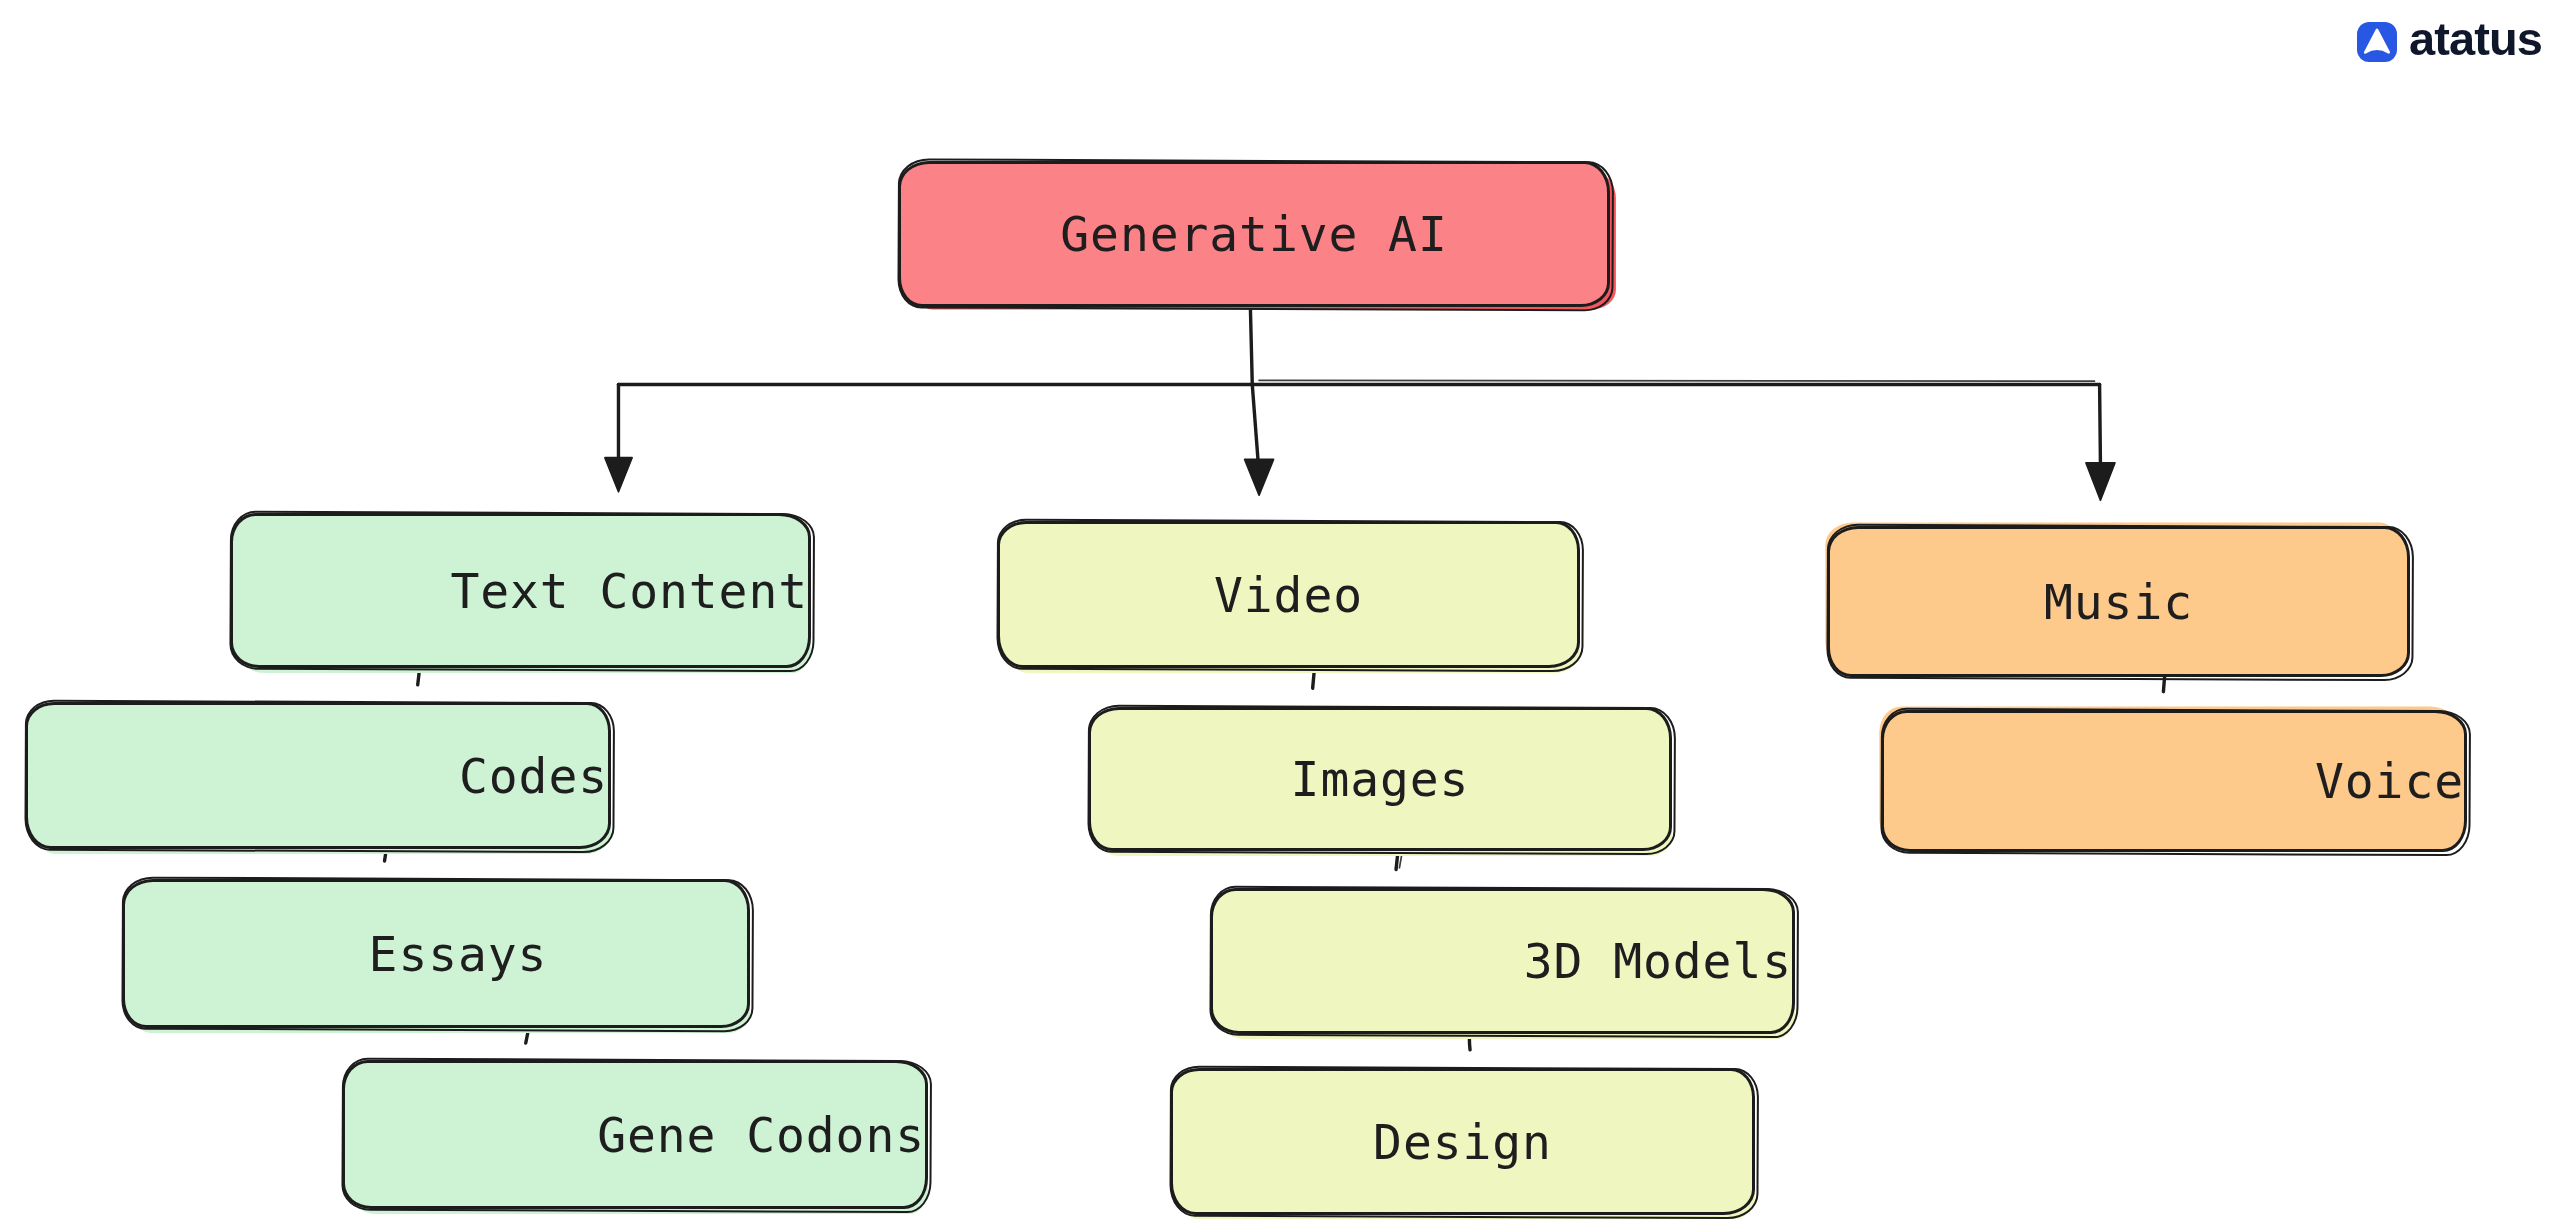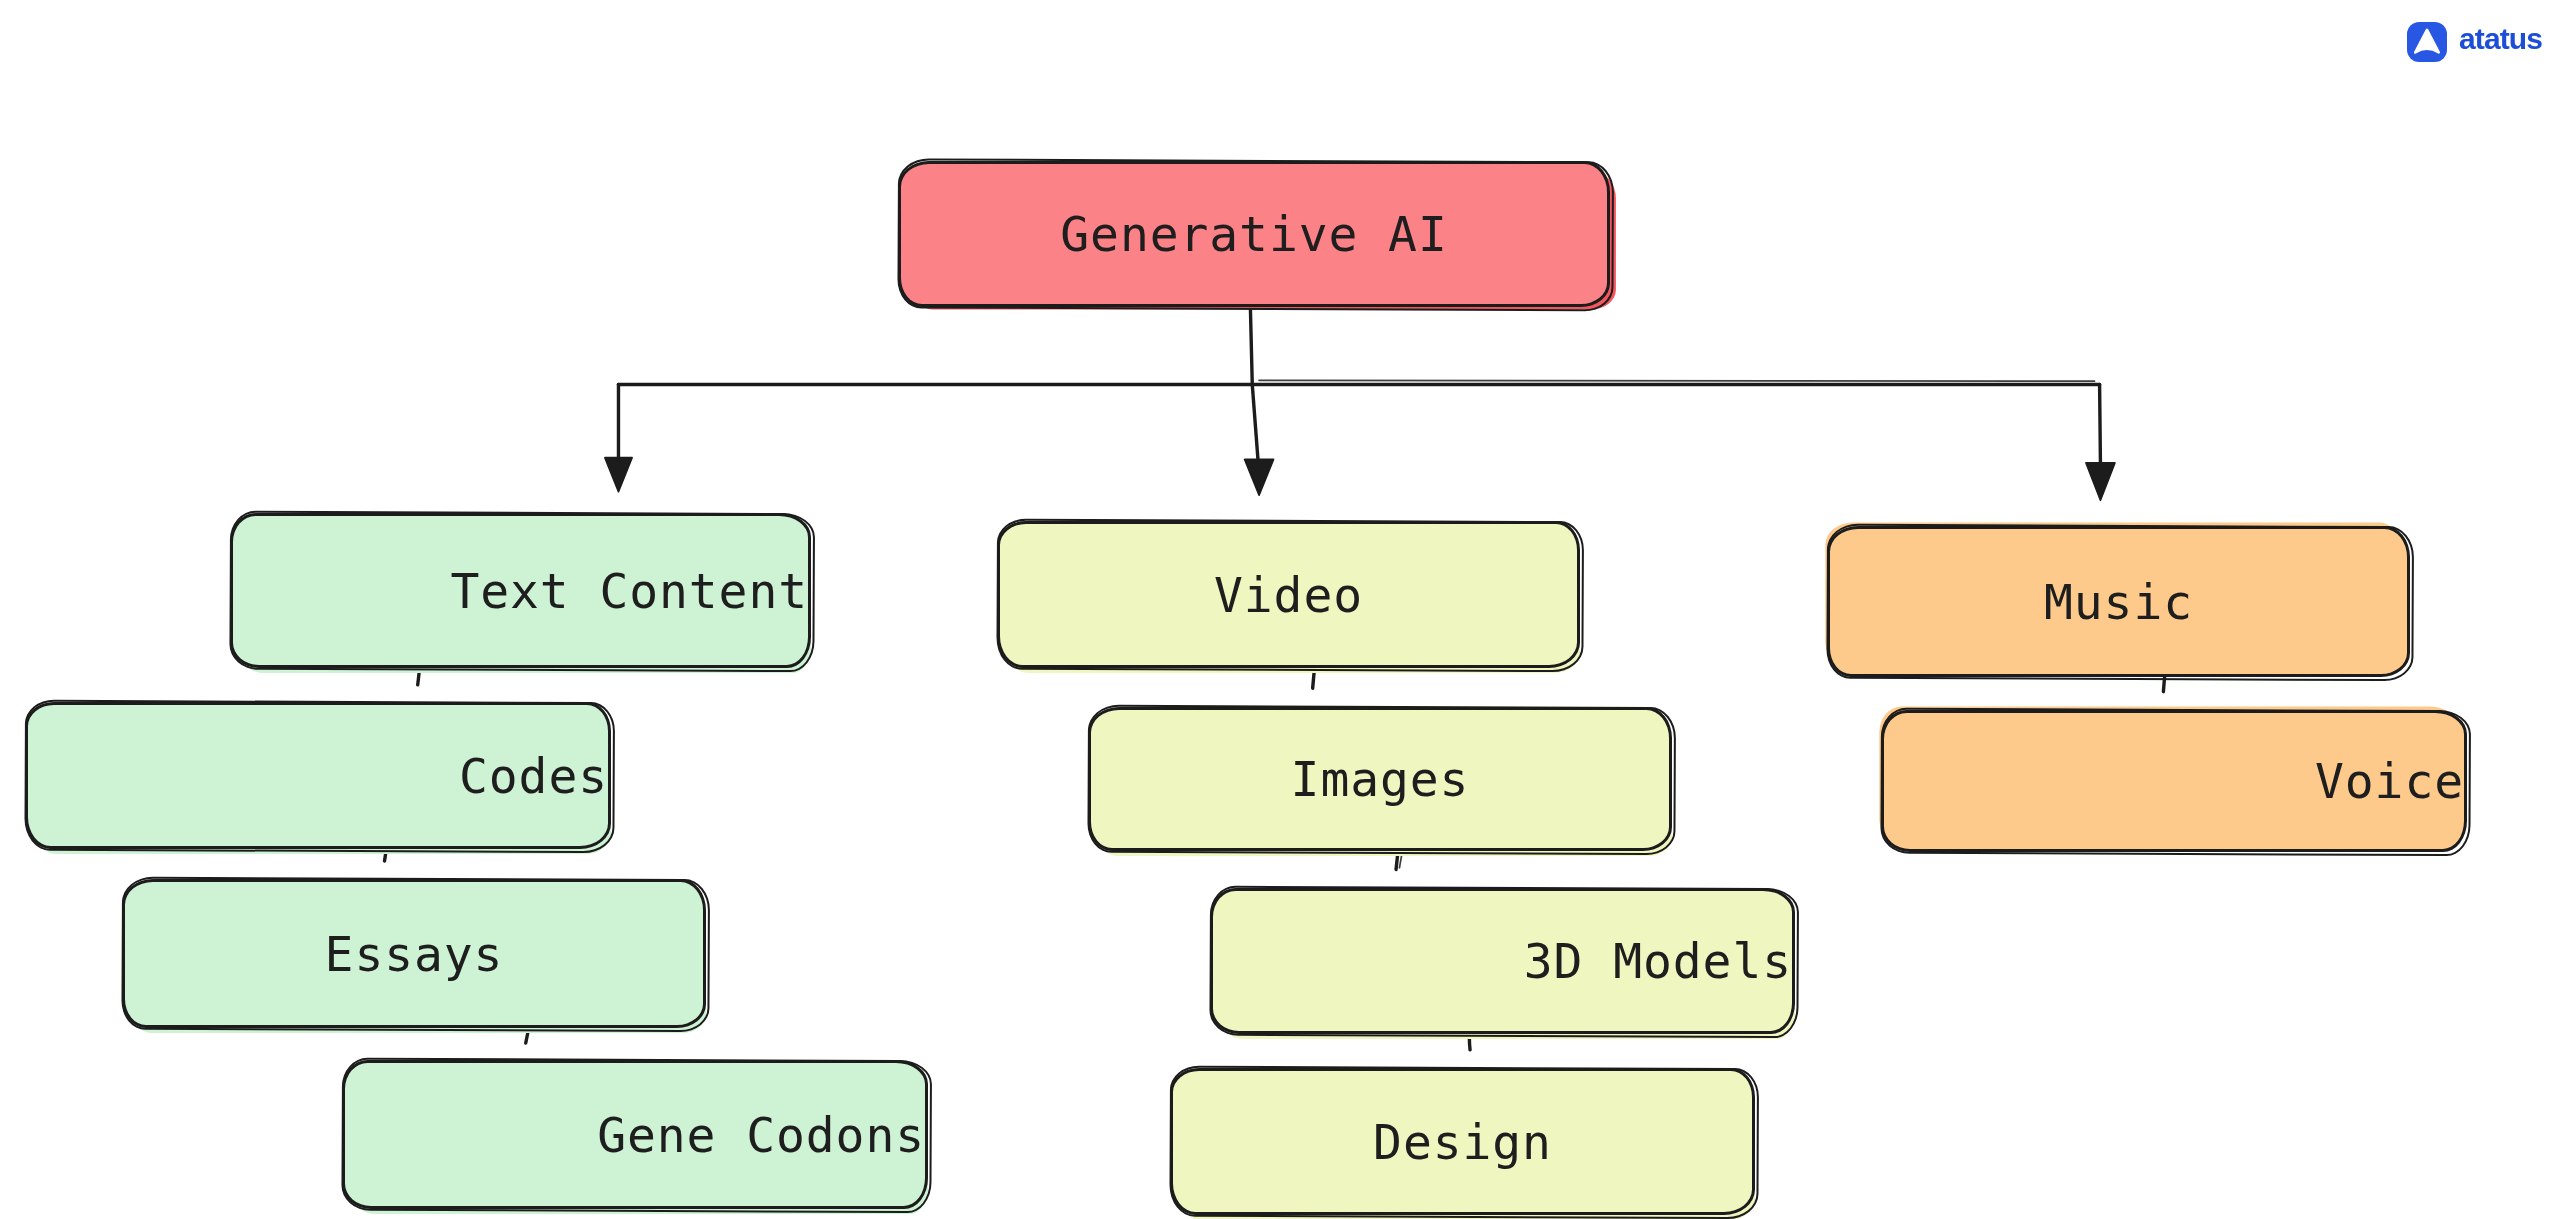--- a/index.html
+++ b/index.html
@@ -39,36 +39,36 @@
   .fill-red   {background:var(--red);   box-shadow:10.2px 6.8px 0 -4.3px var(--red_accent);}
   .fill-green {background:var(--green); box-shadow:5.1px 10.2px 0 -5.1px var(--green);}
   .fill-yellow{background:var(--yellow);box-shadow:5.1px 10.2px 0 -5.1px var(--yellow);}
   .fill-orange{background:var(--orange);box-shadow:-5.1px -6.8px 0 -3.4px var(--orange);}
 
   .n-root  {left:898px;top:141px; width:706px;height:140px;}
   .n-tc    {left:230px; top:493px; width:575px;height:149px;}
   .n-video {left:997px;top:501px; width:577px;height:141px;}
   .n-music {left:1827px;top:506px; width:577px;height:145px;}
   .n-codes {left:25px;  top:682px; width:580px;height:141px;justify-content:flex-end;}
-  .n-essays{left:122px; top:859px;width:578px;height:143px;}
+  .n-essays{left:122px; top:859px;width:578px;height:143px;padding-left:44px;}
   .n-gene  {left:342px; top:1040px;width:580px;height:143px;}
   .n-images{left:1088px;top:687px; width:578px;height:138px;}
   .n-3d    {left:1210px;top:868px;width:579px;height:140px;}
   .n-design{left:1170px;top:1048px;width:579px;height:141px;}
   .n-voice {left:1881px;top:690px; width:580px;height:136px;}
 
   
   #brand{
     position:absolute;right:34px;top:17px;height:49px;z-index:3;
     display:flex;align-items:center;gap:12px;
     font-family:"Liberation Sans","DejaVu Sans",sans-serif;
   }
   #brand .logo-mark{width:40px;height:40px;display:block;}
   #brand .logo-text{
-    font-size:30px;font-weight:bold;color:#1d4ed8;
+    font-size:47px;font-weight:bold;color:#0f172a;
     letter-spacing:-0.9px;line-height:1;padding-bottom:5.1px;
   }
 </style>
 </head>
 <body>
 
 <div id="canvas">
 
   <svg id="connectors" viewBox="0 0 3028 1434" aria-hidden="true">
 

